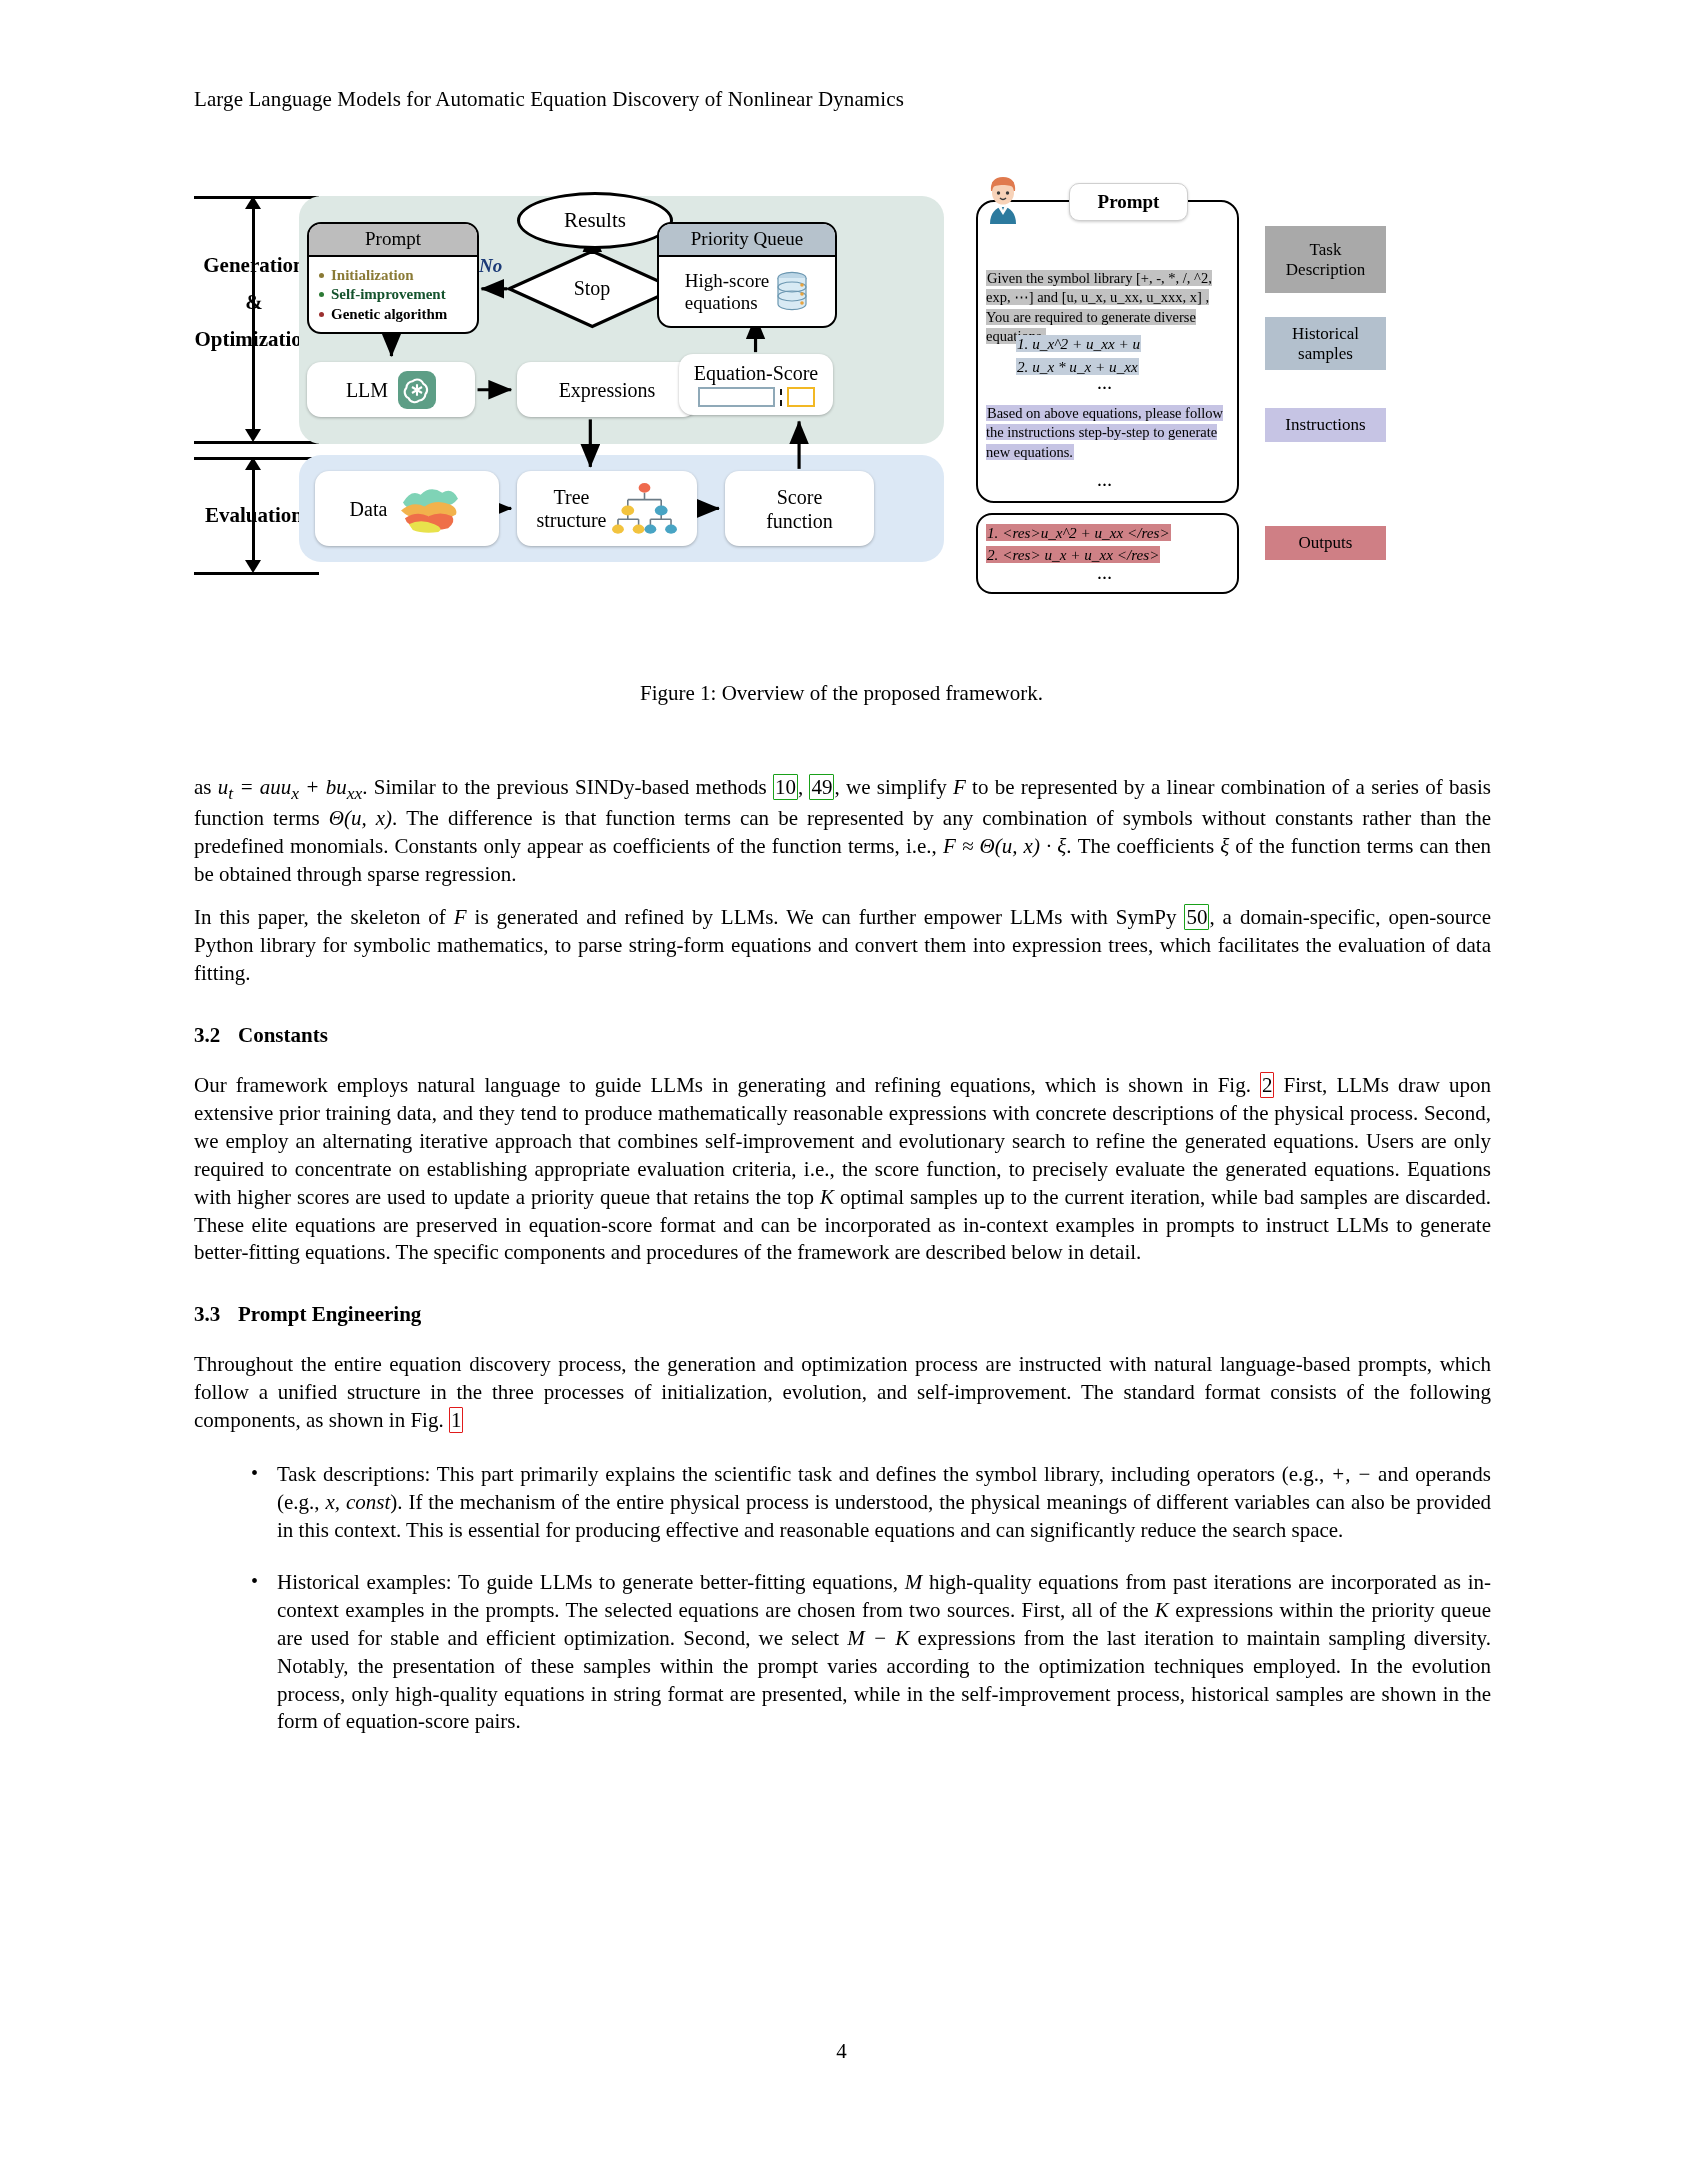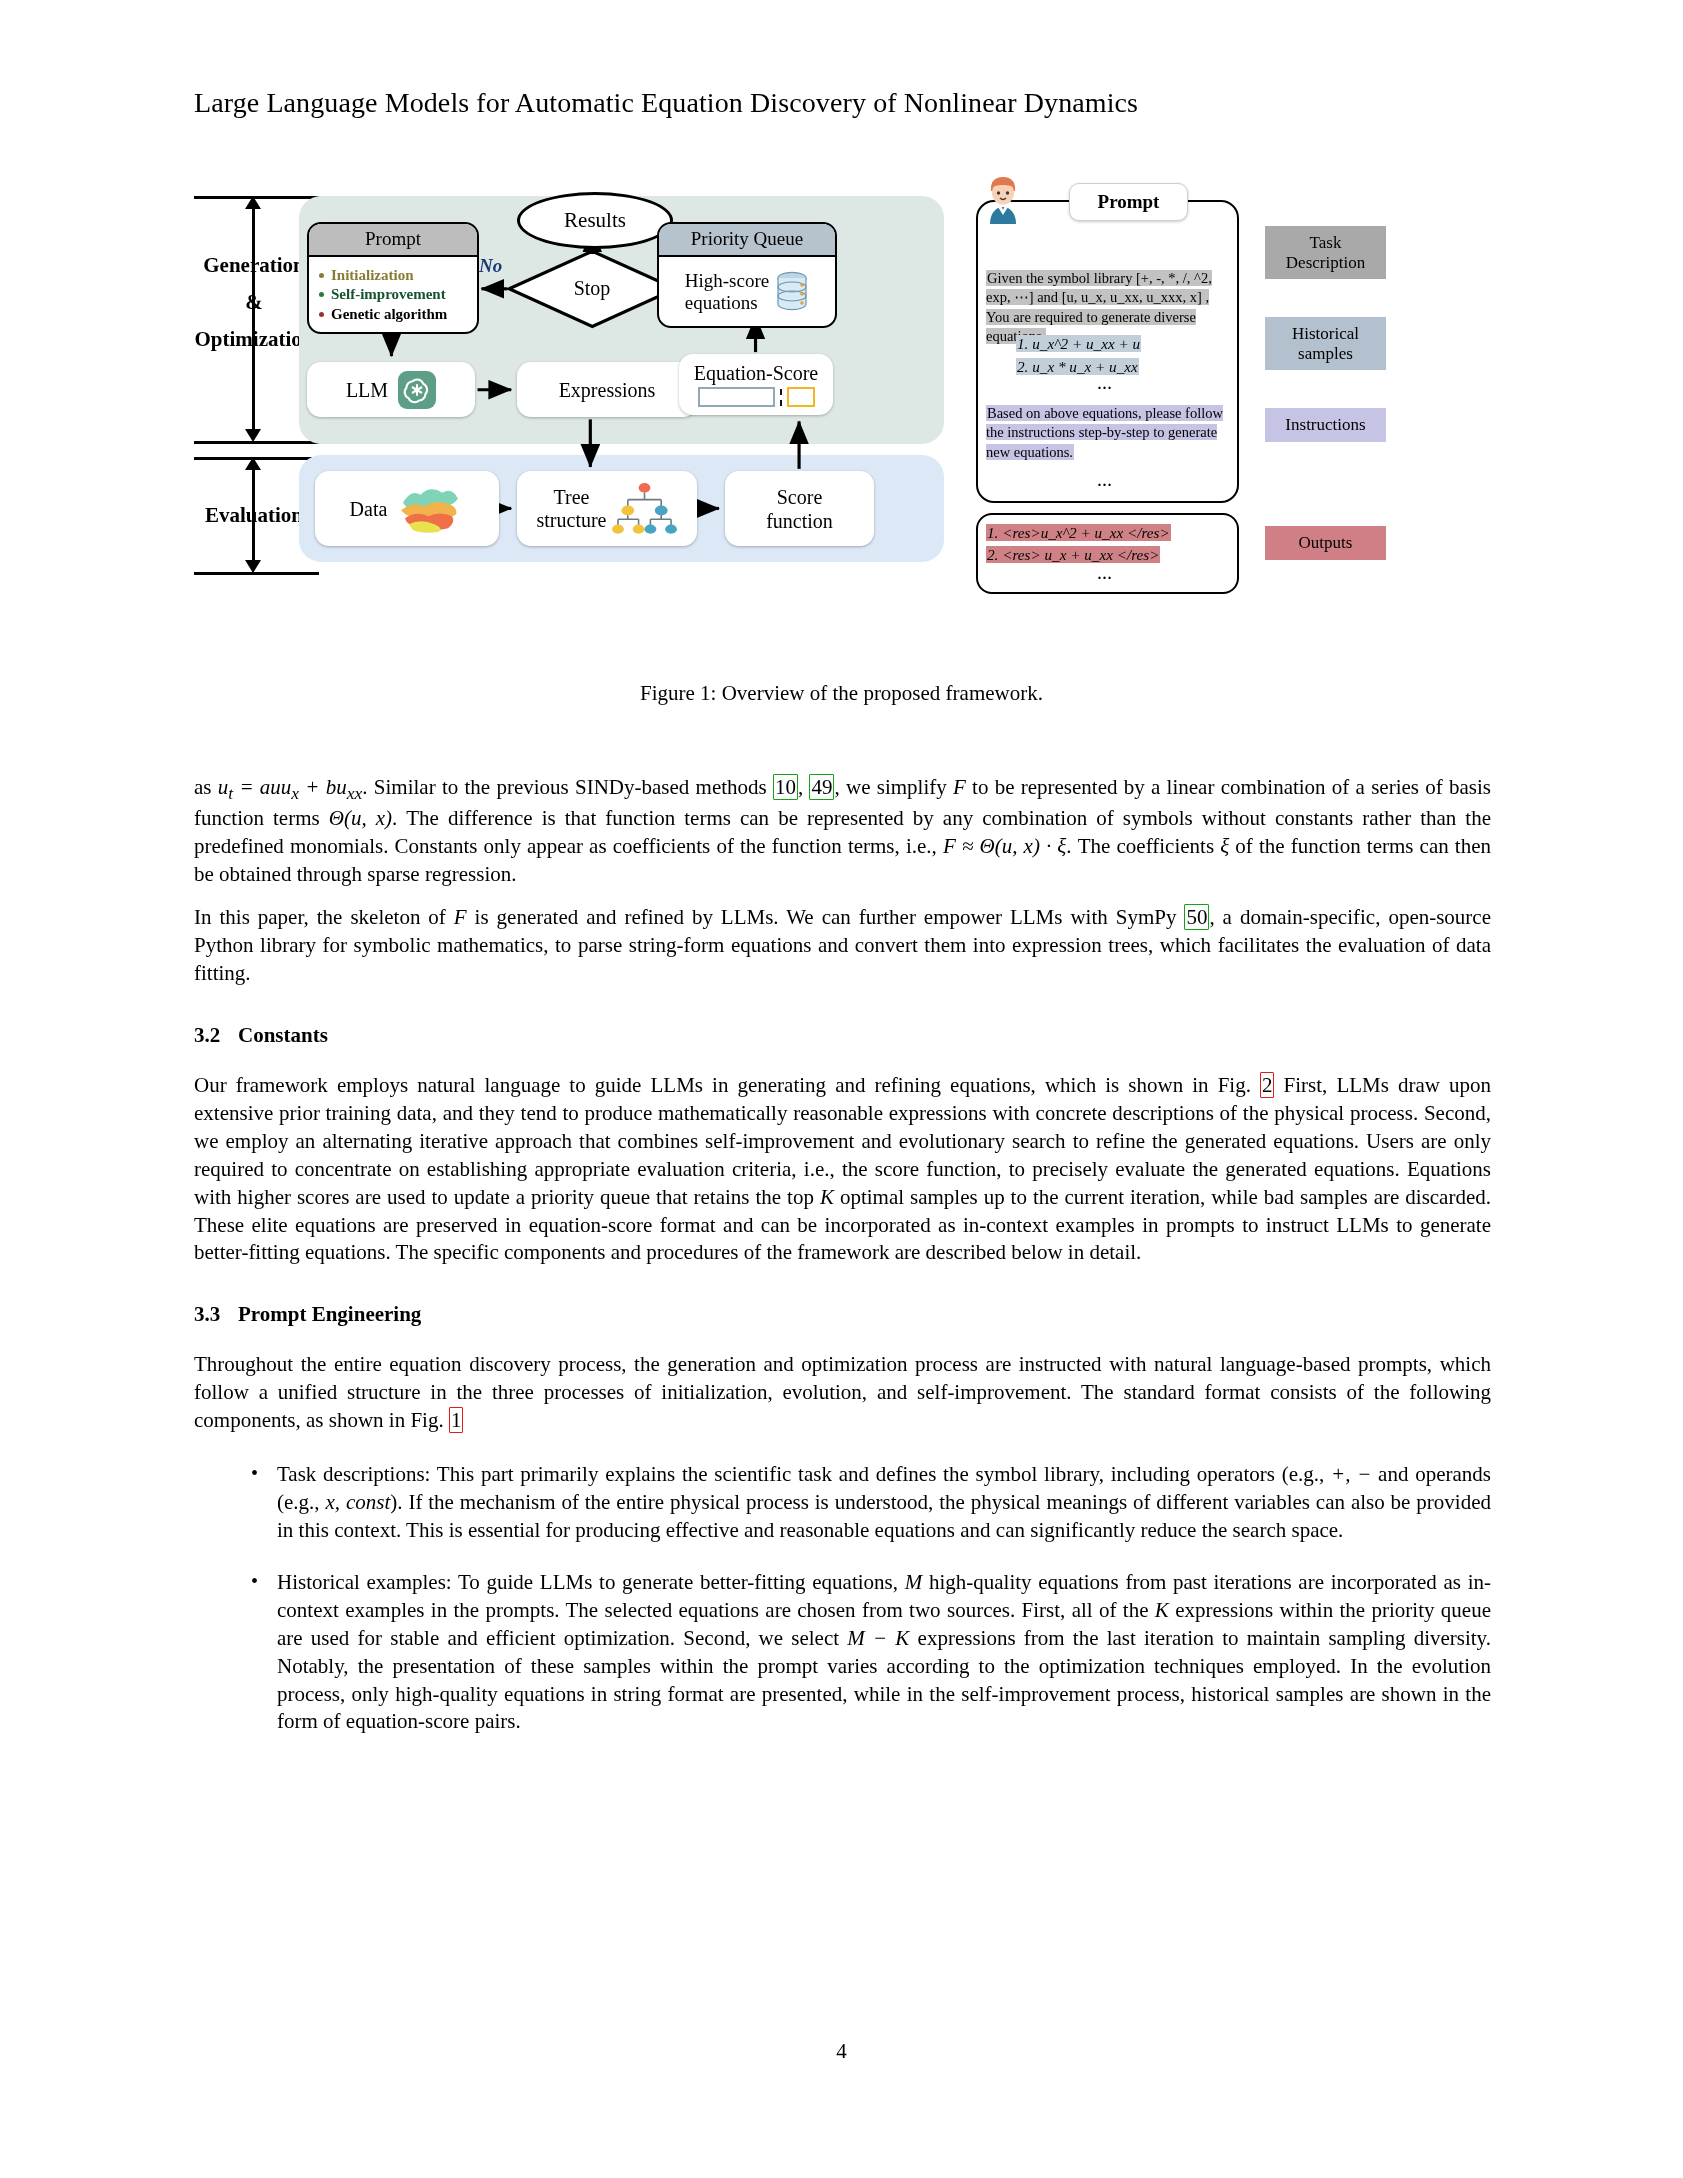--- a/index.html
+++ b/index.html
@@ -1,20 +1,20 @@
 <!DOCTYPE html>
 <html><head>
 <meta charset="utf-8">
 <style>
   html,body{margin:0;padding:0;background:#fff;}
   body{width:1683px;height:2178px;position:relative;
        font-family:"Liberation Serif","DejaVu Serif",serif;color:#000;}
 
   
-  #runhead{position:absolute;left:194px;top:87px;font-size:28px;letter-spacing:0.1px;}
+  #runhead{position:absolute;left:194px;top:87px;font-size:21px;letter-spacing:0.1px;}
 
   
   #figure{position:absolute;left:194px;top:178px;width:1317px;height:465px;}
 
   .brace-lbl{position:absolute;font-weight:bold;font-size:21px;text-align:center;}
 
   .vrule{position:absolute;background:#000;}
   .hrule{position:absolute;background:#000;height:2.5px;}
 
   .arrowhead-up, .arrowhead-down{position:absolute;width:0;height:0;
@@ -85,21 +85,21 @@
   .hl-hist{background:#c3cedb;}
   .hl-inst{background:#c6c4e4;}
   .hl-out{background:#cf8186;}
   .dots{position:absolute;font-weight:bold;font-size:15px;letter-spacing:1px;}
 
   #out-card{position:absolute;left:782px;top:335px;width:259px;height:77px;
        border:2.5px solid #000;border-radius:16px;background:#fff;}
 
   .sidelabel{position:absolute;display:flex;align-items:center;justify-content:center;
        text-align:center;font-size:17px;line-height:1.15;}
-  #sl-task{left:1071px;top:48px;width:121px;height:53px;background:#a9a9a9;}
+  #sl-task{left:1071px;top:48px;width:121px;height:67px;background:#a9a9a9;}
   #sl-hist{left:1071px;top:139px;width:121px;height:53px;background:#b3c0cd;}
   #sl-inst{left:1071px;top:230px;width:121px;height:34px;background:#c6c4e4;}
   #sl-out{left:1071px;top:348px;width:121px;height:34px;background:#cf7f85;}
 
   
   #caption{position:absolute;left:0;right:0;top:681px;text-align:center;font-size:21px;}
 
   
   #body{position:absolute;left:194px;top:774px;width:1297px;font-size:21px;line-height:1.33;}
   #body p{margin:0 0 15px 0;text-align:justify;}

